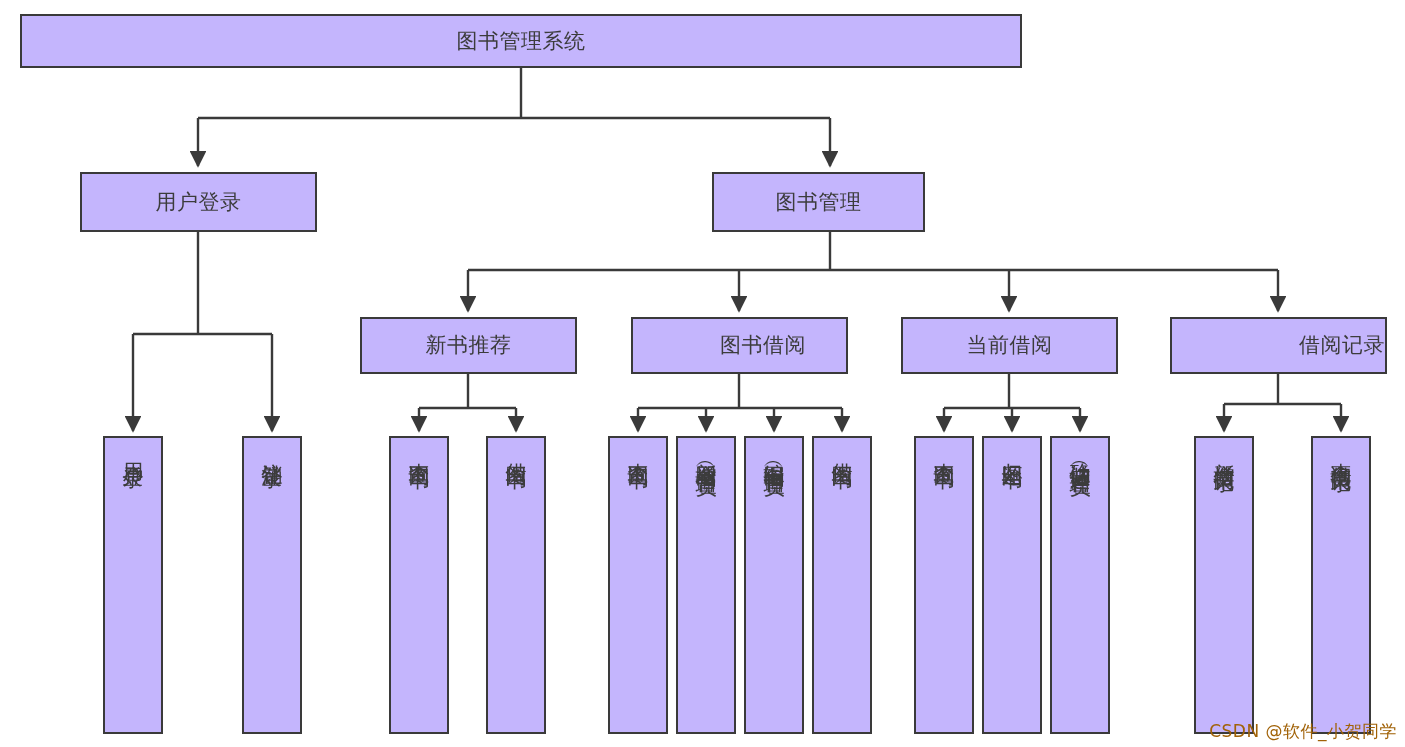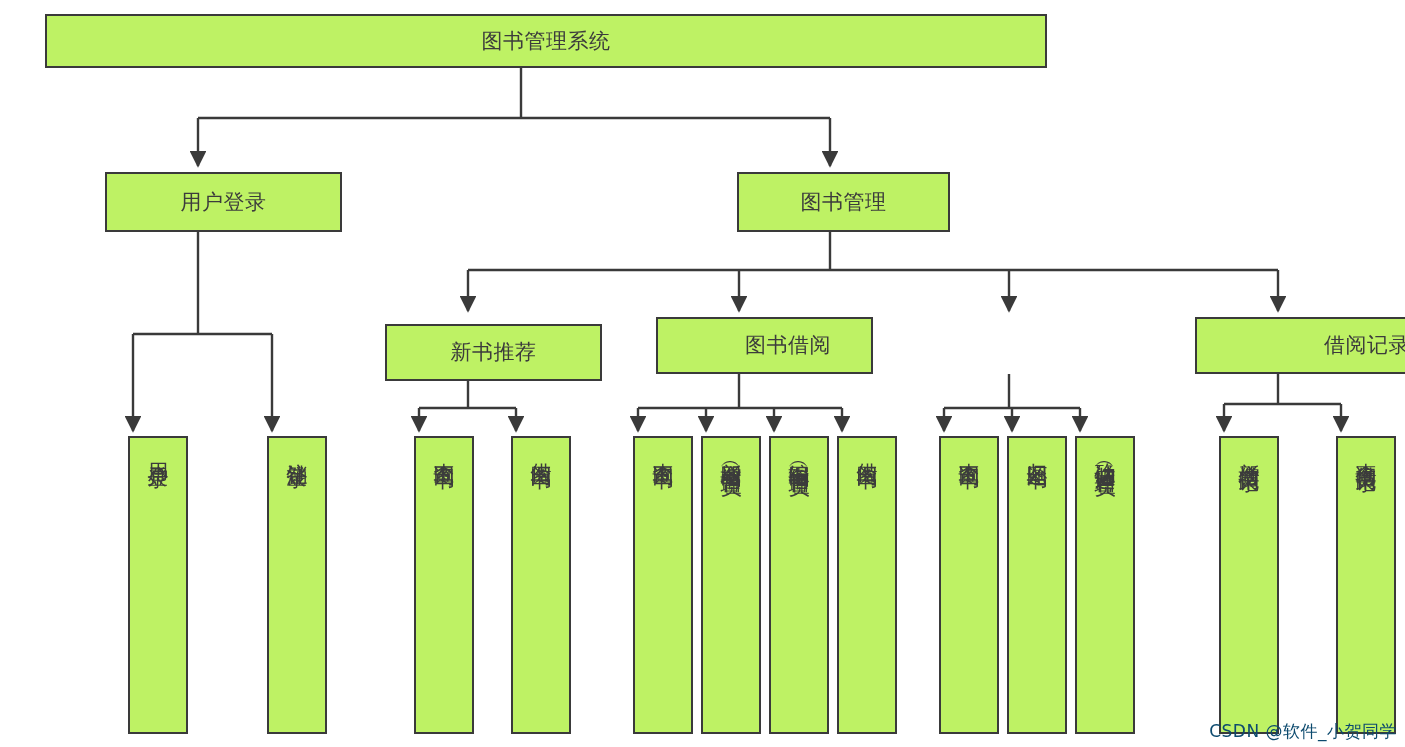--- a/index.html
+++ b/index.html
@@ -21,27 +21,26 @@
   #diagram-svg {
     position: absolute;
     left: 0;
     top: 0;
     width: 1405px;
     height: 747px;
   }
   .node {
     position: absolute;
     box-sizing: border-box;
-    background: #bef264;
+    background: #c4b5fd;
     border: 2.2px solid #3a3a3a;
     display: flex;
     align-items: center;
     justify-content: center;
     color: #3c3c3c;
-    margin-left: 25px;
   }
   .node-label {
     font-size: 21px;
     line-height: 1.25;
     letter-spacing: 0.5px;
     color: #3c3c3c;
     white-space: nowrap;
   }
   .node.root .node-label,
   .node.level1 .node-label,
@@ -60,21 +59,21 @@
     line-height: 1.05;
     letter-spacing: 2px;
     white-space: nowrap;
     transform: none;
   }
   #watermark {
     position: absolute;
     right: 8px;
     bottom: 4px;
     font-size: 17px;
-    color: #0c4a6e;
+    color: #a16207;
     letter-spacing: 0.5px;
     white-space: nowrap;
     pointer-events: none;
   }
 </style>
 </head>
 <body>
 
 <div id="diagram-root">
 
@@ -133,28 +132,31 @@
   </div>
 
   <div class="node level1" style="left:80px; top:172px; width:237px; height:60px;">
     <span class="node-label">用户登录</span>
   </div>
 
   <div class="node level1" style="left:712px; top:172px; width:213px; height:60px;">
     <span class="node-label">图书管理</span>
   </div>
 
-  <div class="node level2" style="left:360px; top:324px; width:217px; height:57px;">
+  <div class="node level2" style="left:360px; top:317px; width:217px; height:57px;">
     <span class="node-label">新书推荐</span>
   </div>
 
   <div class="node level2" style="left:631px; top:317px; width:217px; height:57px;padding-left:47px;">
     <span class="node-label">图书借阅</span>
   </div>
 
+  <div class="node level2" style="left:901px; top:317px; width:217px; height:57px;">
+    <span class="node-label">当前借阅</span>
+  </div>
 
   <div class="node level2" style="left:1170px; top:317px; width:217px; height:57px;justify-content:flex-end;">
     <span class="node-label">借阅记录</span>
   </div>
 
   <div class="node leaf" style="left:103px; top:436px; width:60px; height:298px;">
     <span class="node-label">用户登录</span>
   </div>
 
   <div class="node leaf" style="left:242px; top:436px; width:60px; height:298px;">

